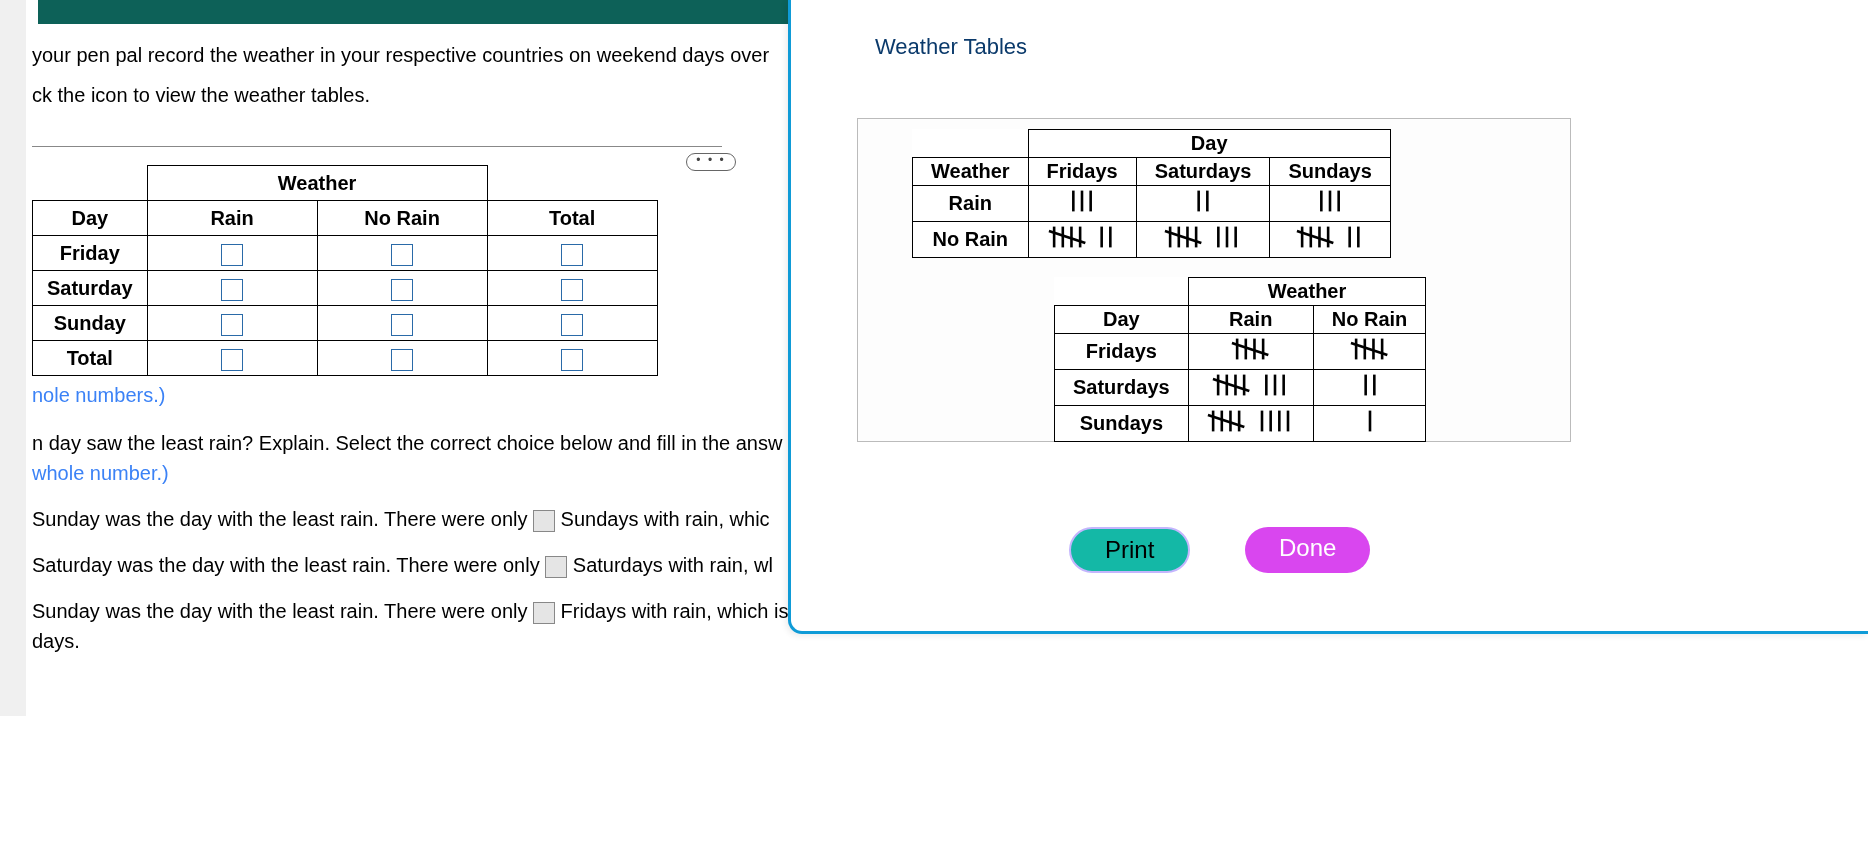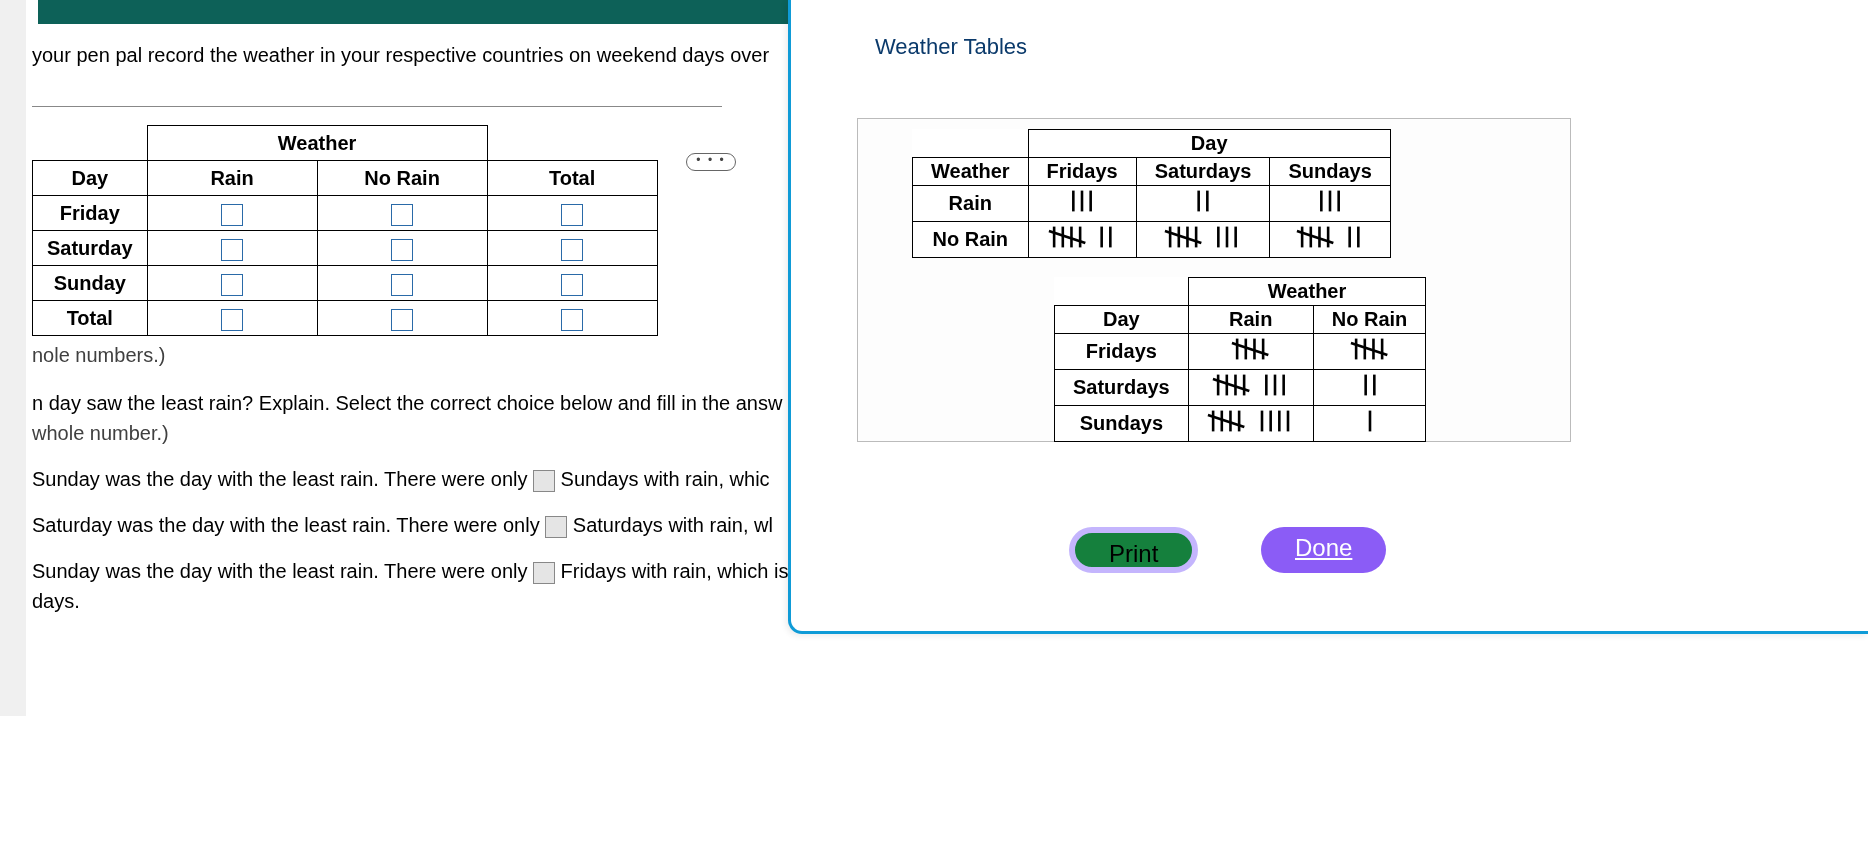--- a/index.html
+++ b/index.html
@@ -84,21 +84,21 @@
     width: 22px;
     height: 22px;
     border: 1.5px solid #2a6aa8;
     background: #fff;
     vertical-align: middle;
   }
   .input-box.grey {
     border: 1px solid #888;
     background: #e5e5e5;
   }
-  .blue-text { color: #404040; }
+  .blue-text { color: #3b82f6; }
 
   .choice-line { margin: 16px 0 0 0; }
 
   
   .modal {
     position: absolute;
     left: 788px;
     top: 0;
     width: 1080px;
     height: 634px;
@@ -147,45 +147,45 @@
     height: 46px;
     border-radius: 24px;
     font-size: 24px;
     padding: 0 34px;
     cursor: pointer;
     line-height: 42px;
     text-align: center;
   }
   .print-btn {
     left: 278px;
-    border: 6px solid #c4b5fd;
-    background: #15803d;
+    border: 2px solid #c4b5fd;
+    background: #14b8a6;
     color: #000;
   }
   .done-btn {
-    left: 470px;
+    left: 454px;
     border: none;
-    background: #8b5cf6;
+    background: #d946ef;
     color: #fff;
-    text-decoration: underline;
   }
 
   
   .tallybox { display: inline-flex; align-items: center; gap: 8px; }
   .tally-svg { height: 26px; }
 </style>
 </head>
 <body>
 
 <div class="scene">
   <div class="left-pane">
     <div class="green-bar"></div>
 
     <div class="question-area">
       <div class="instr">your pen pal record the weather in your respective countries on weekend days over</div>
+      <div class="instr">ck the icon to view the weather tables.</div>
 
       <hr class="top-rule">
       <div class="ellipsis-pill">• • •</div>
 
 
       <table class="twoway">
         <tbody>
             <tr>
           <td class="nb" style="border:none"></td>
           <th colspan="2">Weather</th>

